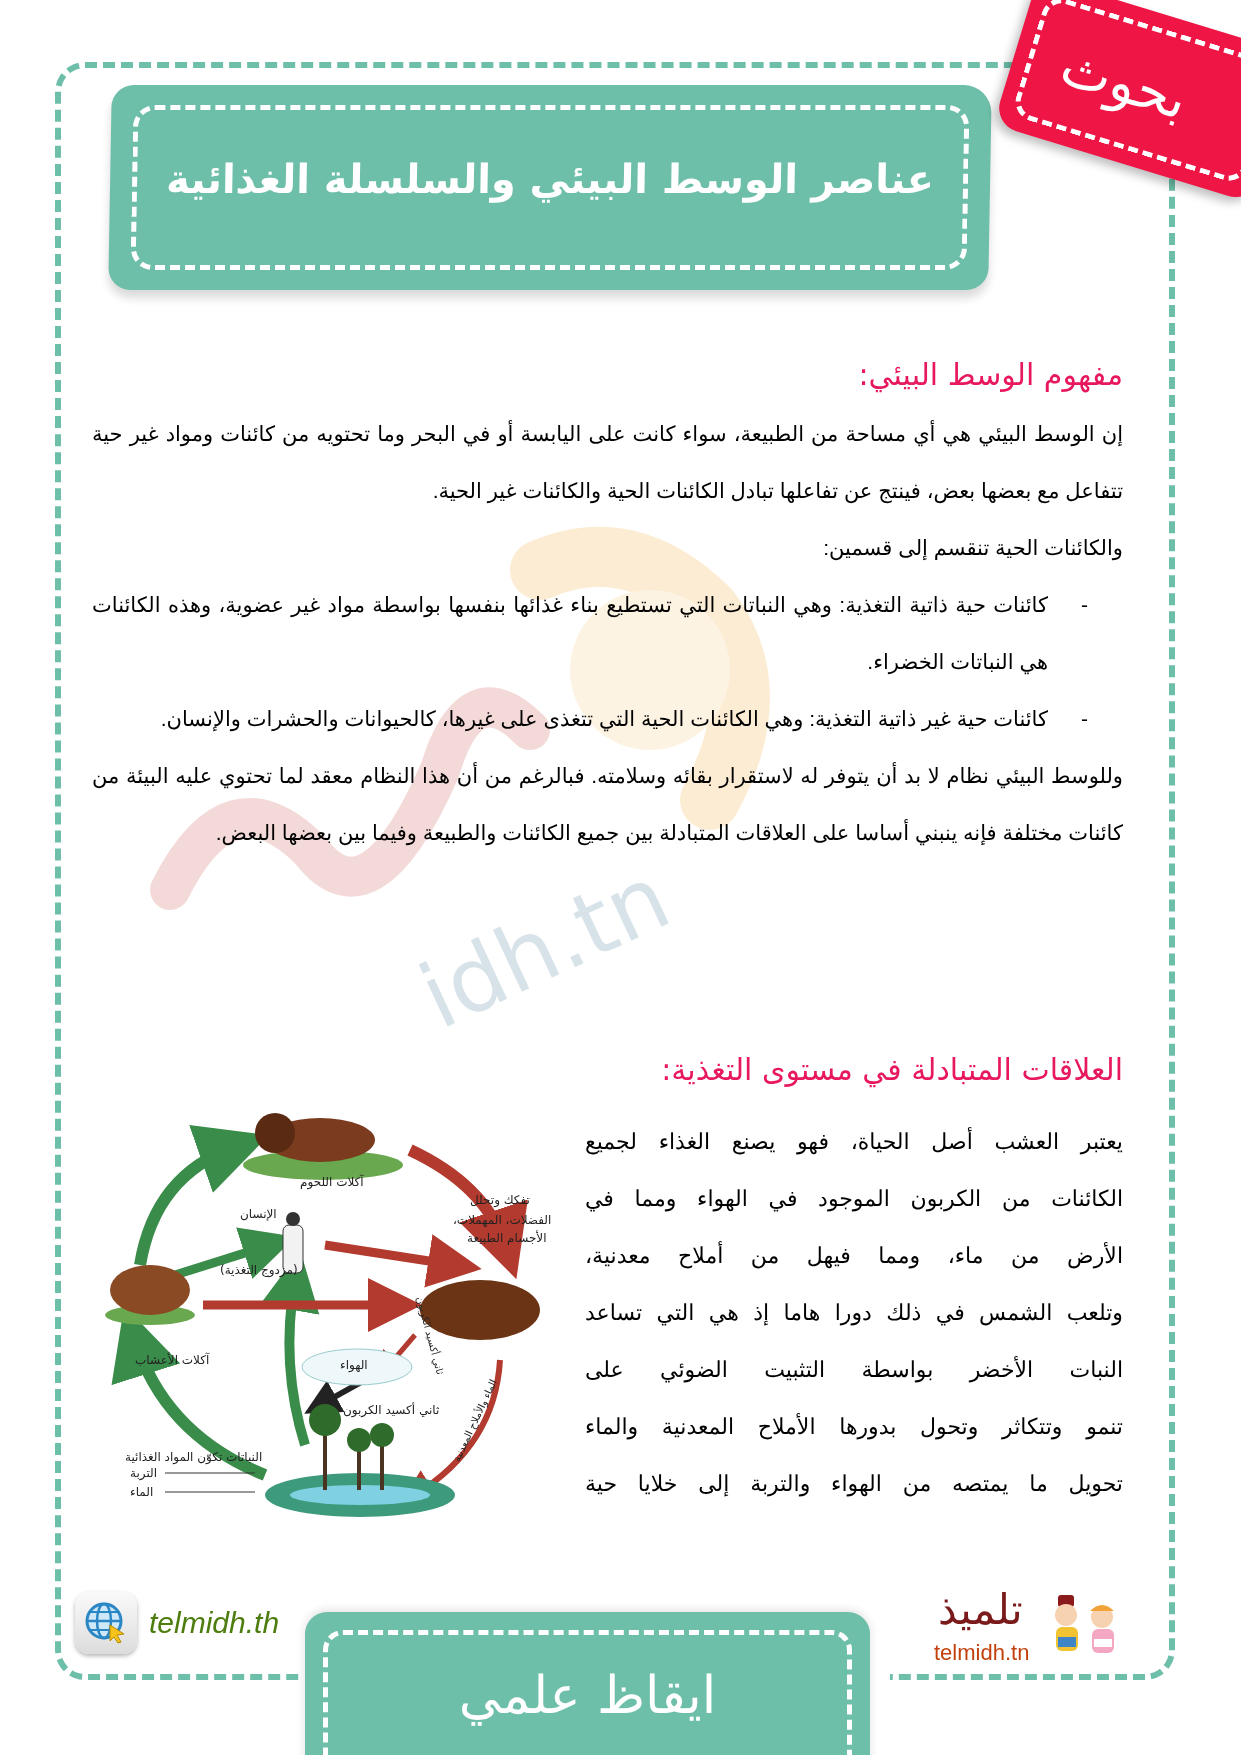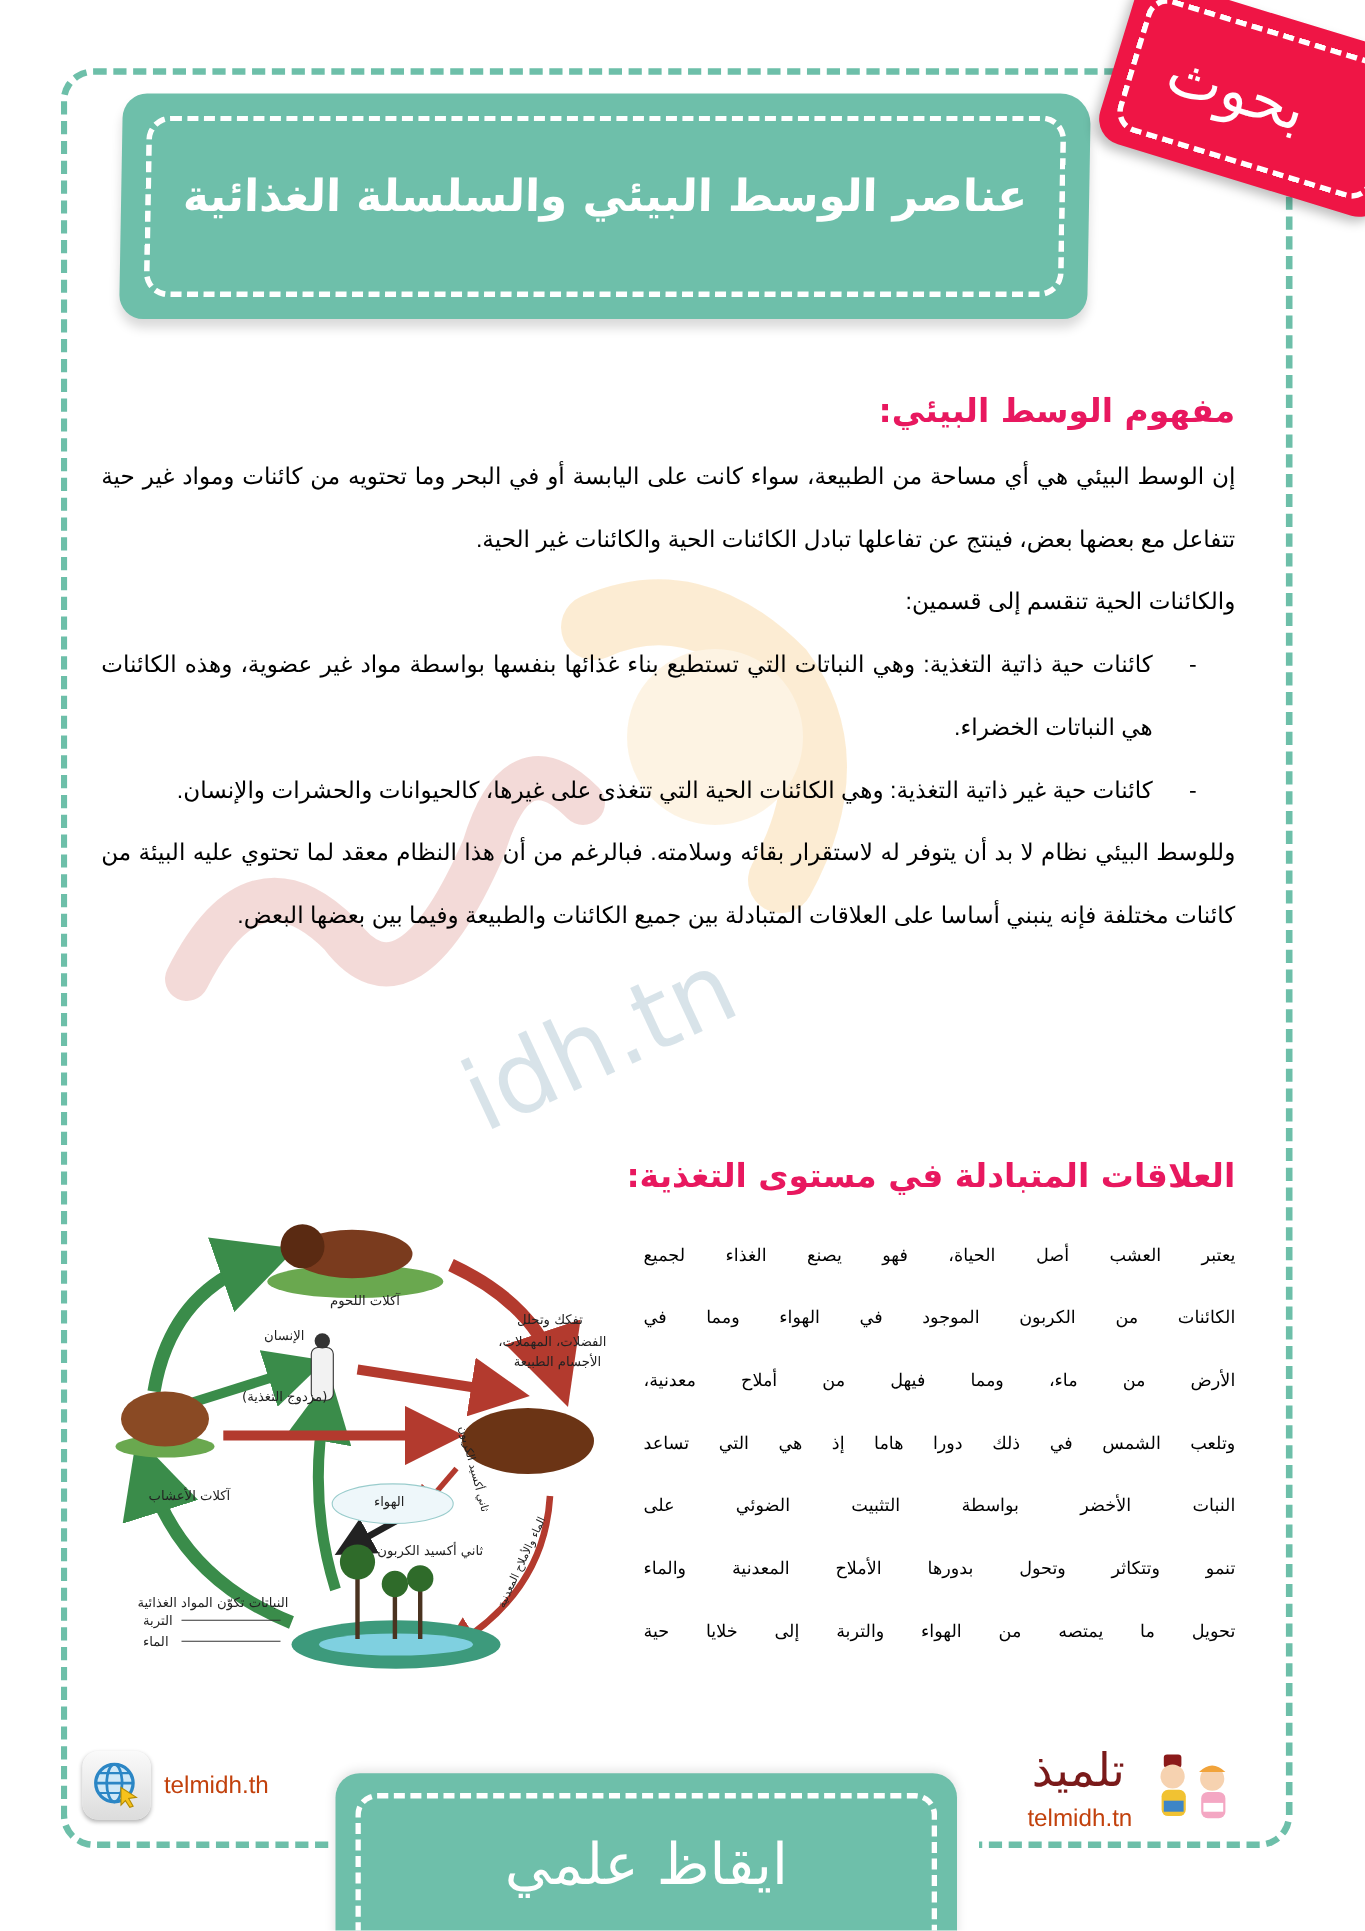--- a/index.html
+++ b/index.html
@@ -47,57 +47,57 @@
   .watermark {
     position: absolute; left: 110px; top: 470px; width: 700px; height: 600px;
     opacity: 0.18; pointer-events: none;
   }
   .content {
     position: absolute; left: 92px; right: 118px; top: 345px;
     direction: rtl; text-align: justify; color: #000;
     font-family: "Liberation Sans", sans-serif; font-size: 21px; line-height: 57px;
   }
   .section-heading {
-    color: #e8185f; font-weight: bold; font-size: 30px; line-height: 60px;
+    color: #e8185f; font-weight: normal; font-size: 30px; line-height: 60px;
     font-family: "DejaVu Sans", sans-serif;
   }
   .para { margin: 0; }
   .bullet {
     position: relative; padding-right: 75px; margin: 0;
   }
   .bullet-dash {
     position: absolute; right: 35px; top: 0;
   }
   .section2 {
     position: absolute; left: 92px; right: 118px; top: 1040px; direction: rtl;
     font-family: "Liberation Sans", sans-serif;
   }
   .section2 .section-heading { text-align: right; }
   .section2-text {
     position: absolute; right: 0; top: 73px; width: 538px;
-    text-align: justify; text-align-last: justify; font-size: 16px; line-height: 57px;
+    text-align: justify; text-align-last: justify; font-size: 22px; line-height: 57px;
     direction: rtl;
   }
   .section2-text .last-line { text-align-last: right; }
   .diagram {
     position: absolute; left: 95px; top: 1095px; width: 450px; height: 430px;
   }
   .diagram-label {
     position: absolute; font-size: 12px; color: #222; direction: rtl; white-space: nowrap;
     font-family: "DejaVu Sans", sans-serif;
   }
   .footer-left {
     position: absolute; left: 75px; top: 1592px; display: flex; align-items: center; gap: 12px;
   }
   .globe-btn {
     width: 62px; height: 62px; border-radius: 14px; background: linear-gradient(#fafafa,#dcdcdc);
     box-shadow: 0 2px 4px rgba(0,0,0,0.3); display: flex; align-items: center; justify-content: center;
   }
   .footer-url {
-    color: #c2410c; font-size: 22px; font-family: "Liberation Sans", sans-serif;
+    color: #4d7c0f; font-style: italic; font-size: 30px; font-family: "Liberation Sans", sans-serif;
   }
   .bottom-banner {
     position: absolute; left: 305px; top: 1612px; width: 565px; height: 170px;
     background: #6ebfaa; border-radius: 22px; box-shadow: 0 -2px 10px rgba(0,0,0,0.12);
   }
   .bottom-banner-inner {
     position: absolute; left: 18px; top: 18px; right: 18px; bottom: -10px;
     border: 5px dashed #fff; border-bottom: none; border-radius: 20px 20px 0 0;
     display: flex; justify-content: center;
   }

